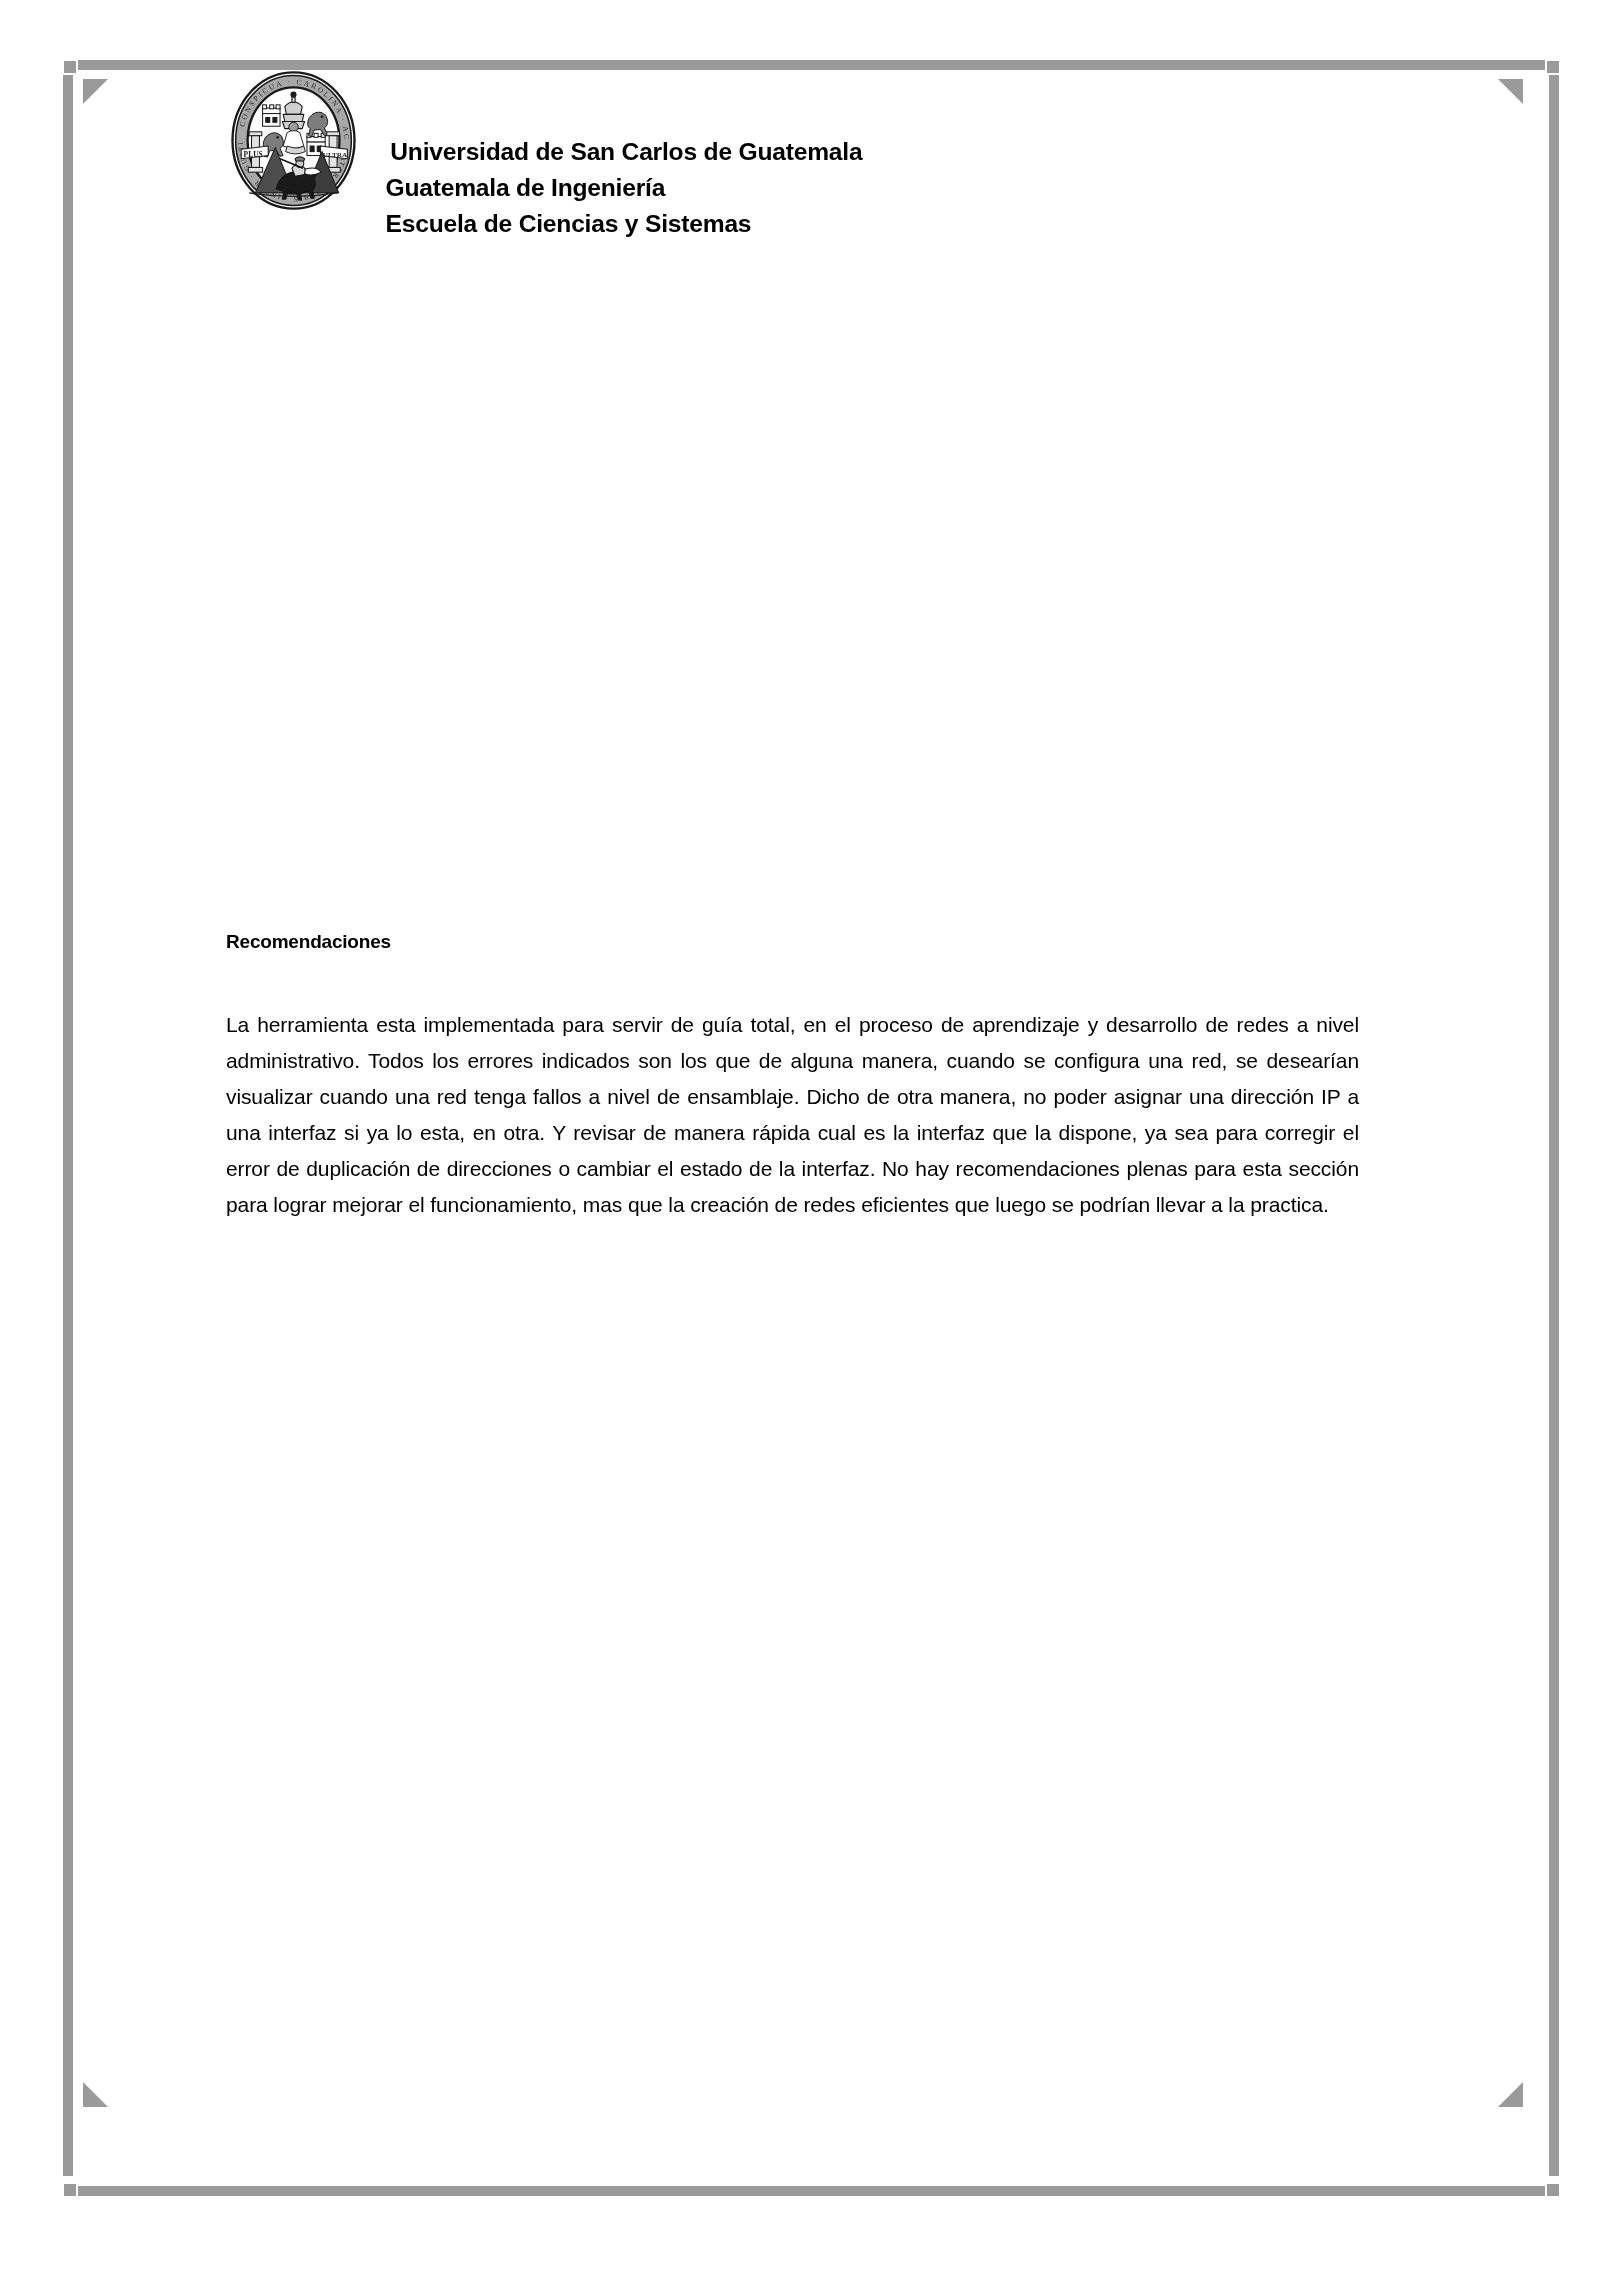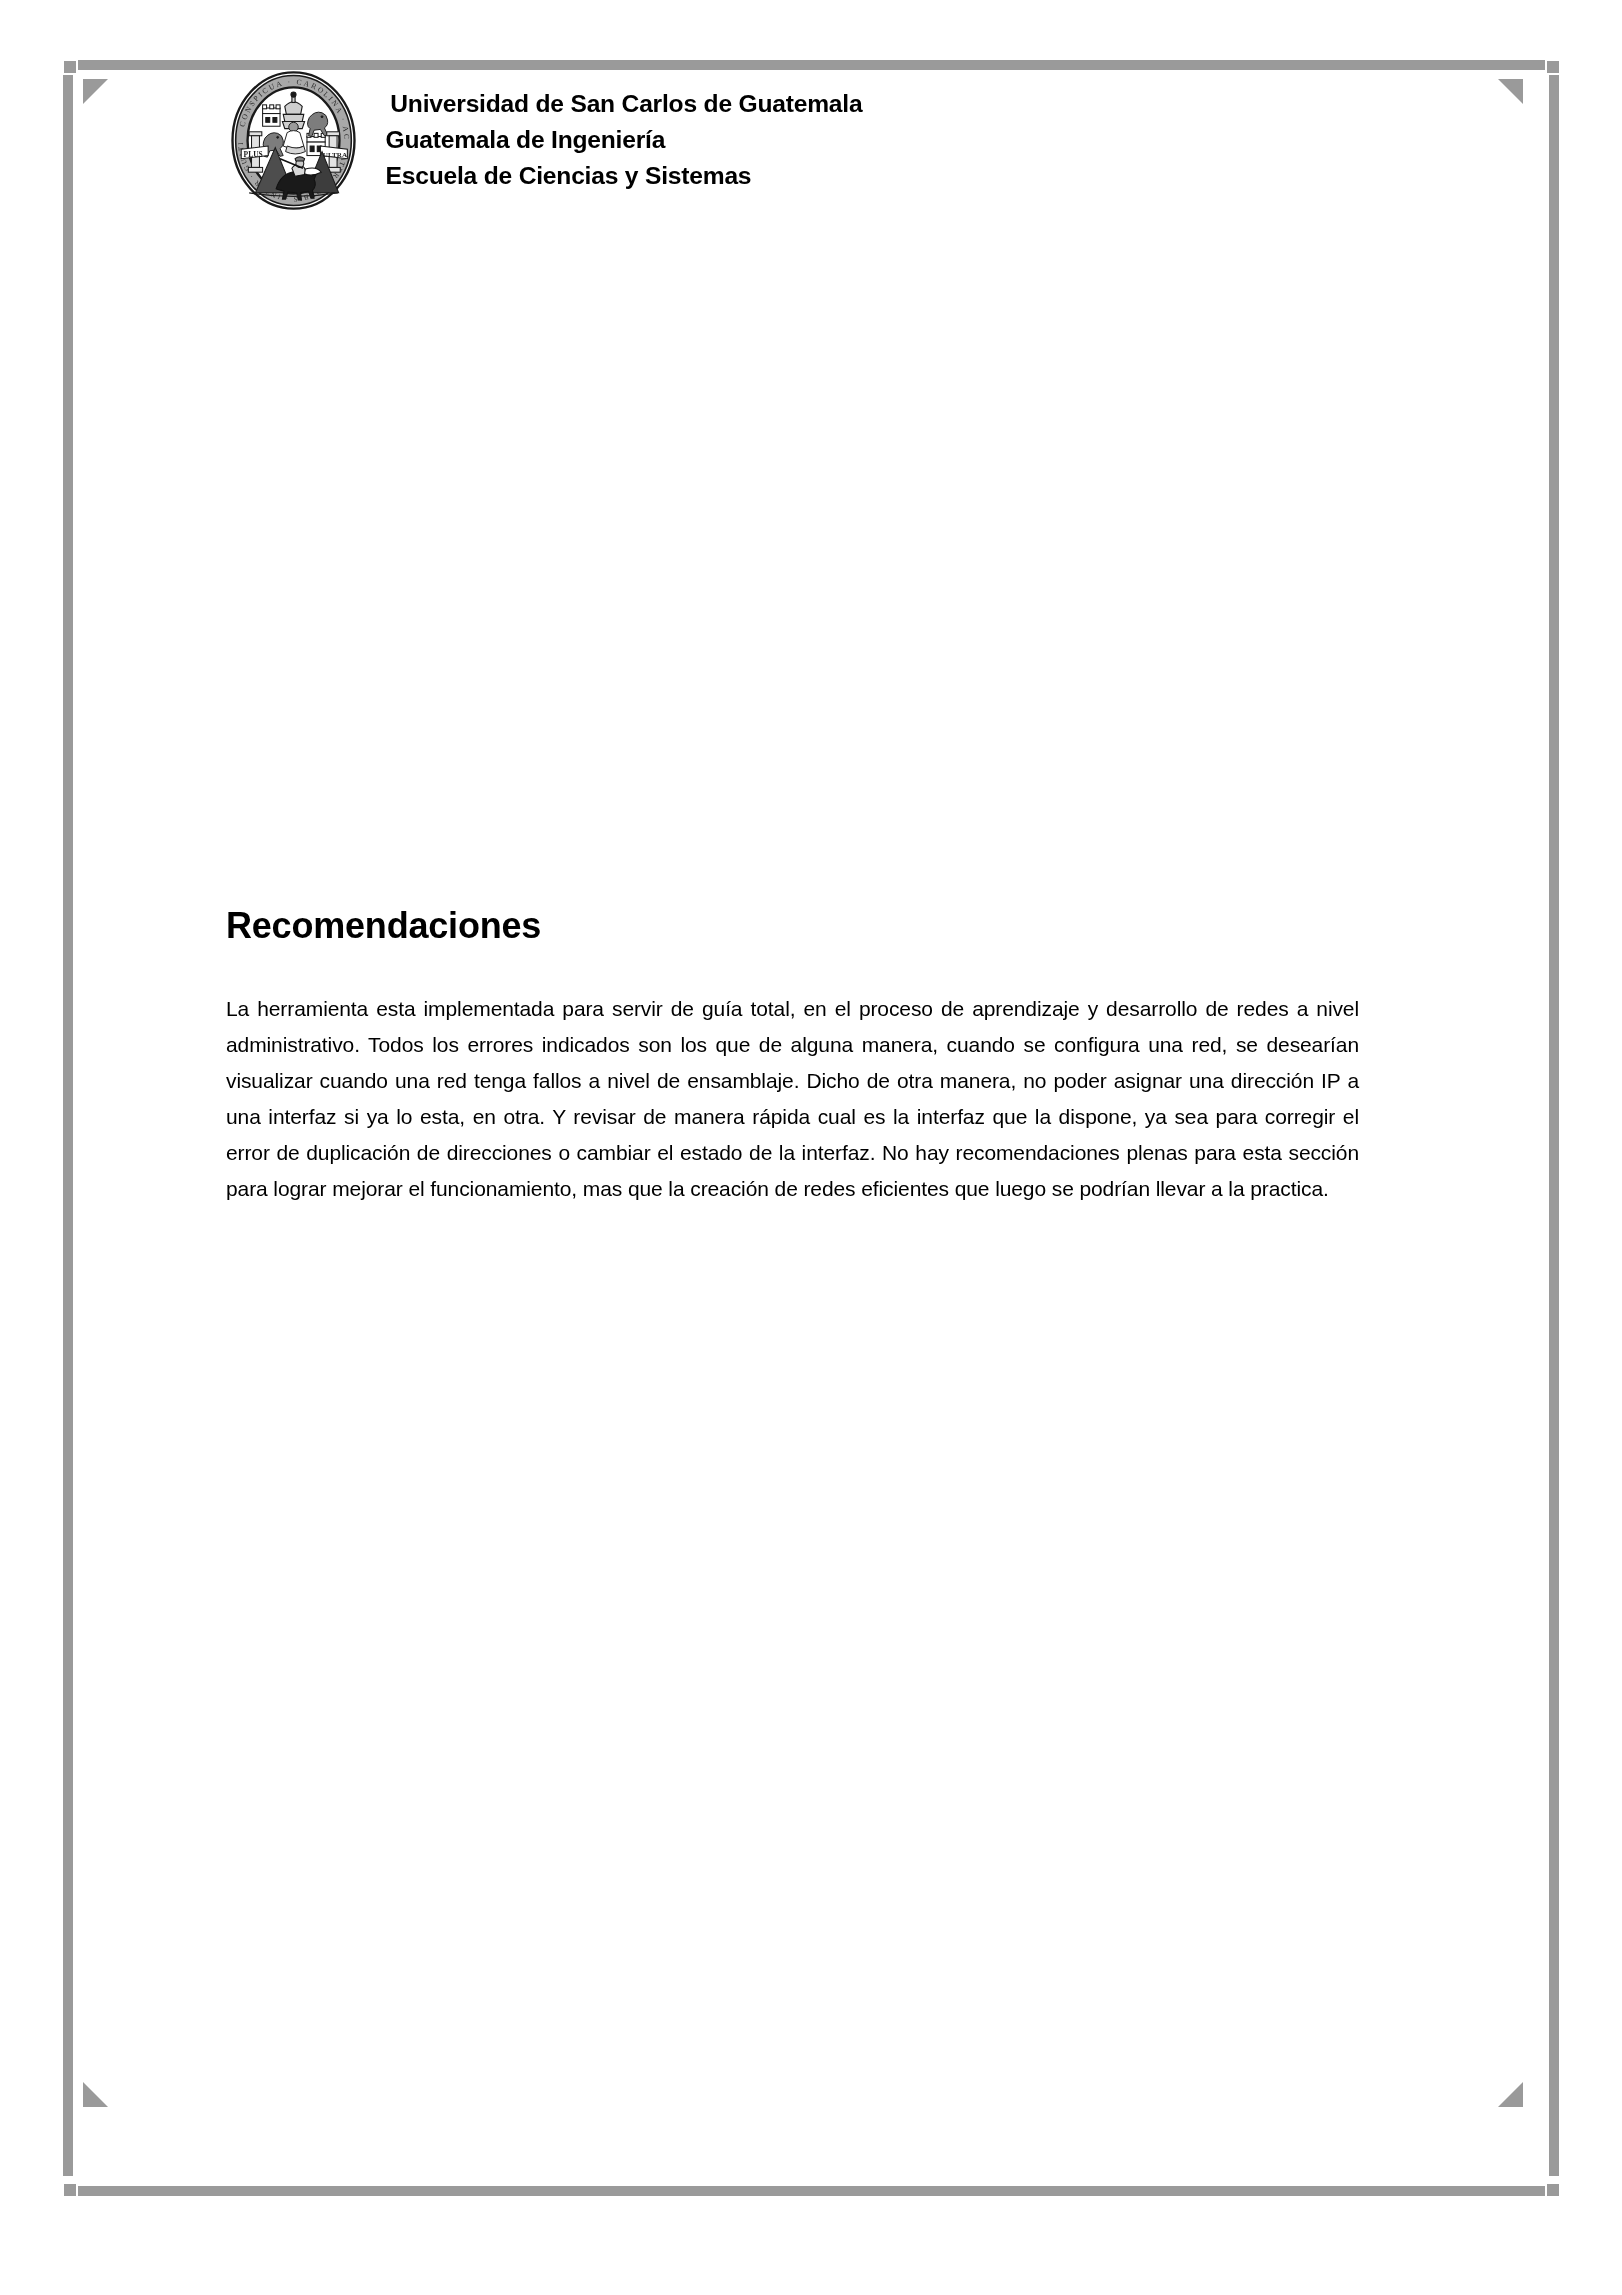--- a/index.html
+++ b/index.html
@@ -73,34 +73,34 @@
     padding-top: 16px;
   }
   .lh-line {
     font-size: 24.6px;
     font-weight: bold;
     line-height: 36px;
     letter-spacing: -0.2px;
     white-space: nowrap;
     color: #000;
   }
-  .lh-line.first { padding-left: 4.8px; }
+  .lh-line.first { padding-left: 4.8px; margin-top: 48px; }
 
   
   #content {
     position: absolute;
     left: 226px;
     top: 907px;
     width: 1133px;
   }
   #section-heading {
-    font-size: 36px;
+    font-size: 19px;
     font-weight: bold;
     line-height: 38px;
-    margin: 0 0 46px 0;
+    margin: 16px 0 46px 0;
     letter-spacing: -0.2px;
   }
   #body-paragraph {
     font-size: 21px;
     line-height: 36px;
     text-align: justify;
     text-justify: inter-word;
     margin: 0;
     letter-spacing: -0.1px;
   }

